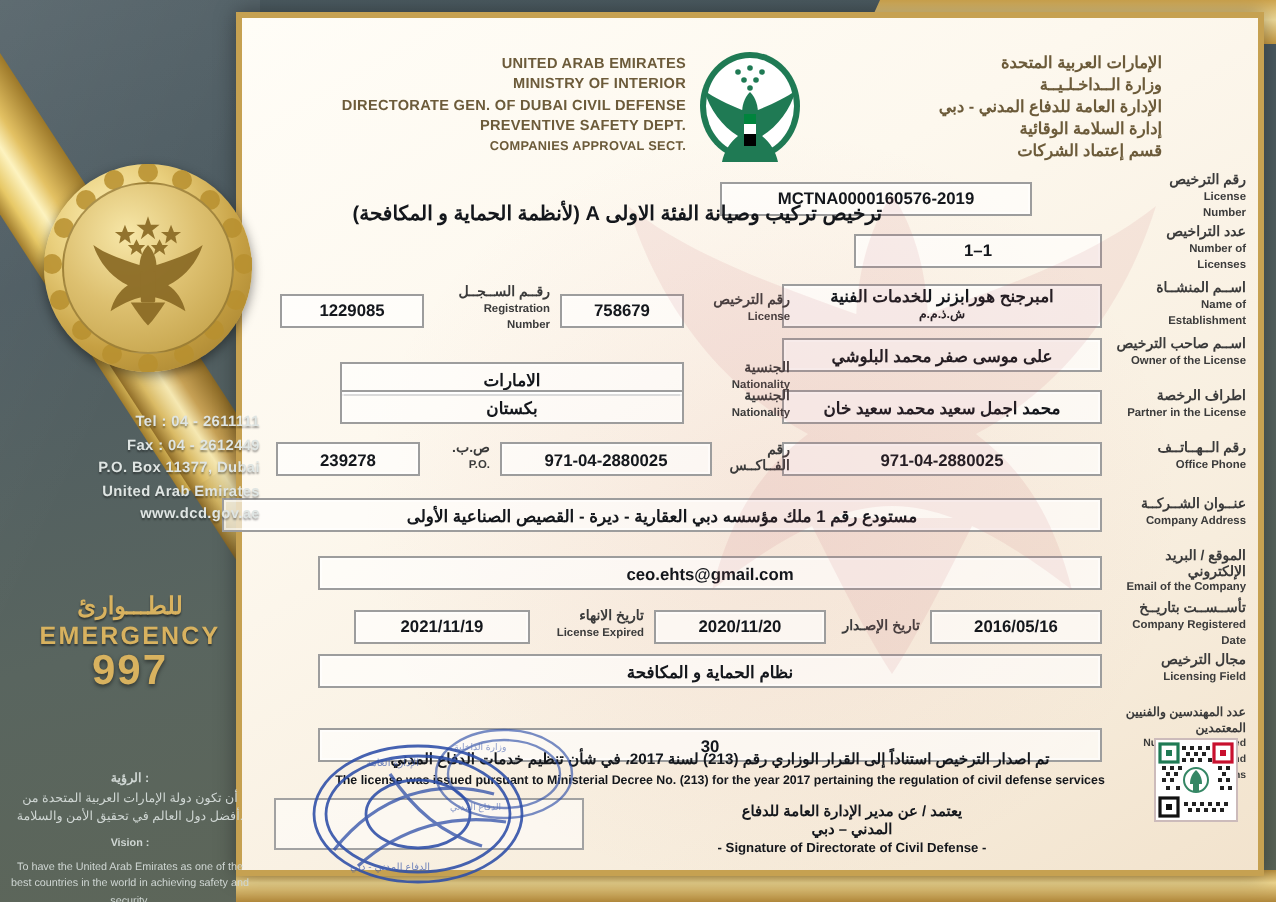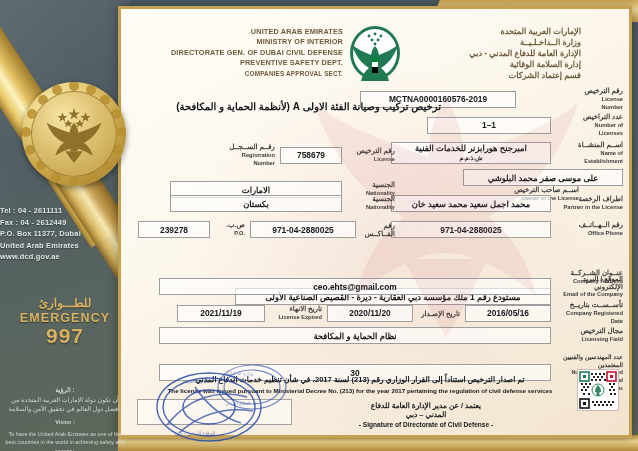--- a/index.html
+++ b/index.html
@@ -60,21 +60,21 @@
   .seal-inner {
     position:absolute; left:9px; top:9px; right:9px; bottom:9px; border-radius:50%;
     background: radial-gradient(circle at 38% 30%, #f7e7a8 0%, #ddc070 45%, #bd9a3f 100%);
     border: 1.5px solid rgba(120,92,30,.55);
     display:flex; align-items:center; justify-content:center;
   }
 
   
   .contact {
     position:absolute; z-index:6; left:0; top:205px; width:130px;
-    text-align:left; color:#dfe5e3; font-size:7.4px; line-height:11.6px;
+    text-align:right; color:#dfe5e3; font-size:7.4px; line-height:11.6px;
     letter-spacing:.2px; font-weight:bold;
     text-shadow: 0 1px 1px rgba(0,0,0,.4);
   }
   .emergency {
     position:absolute; z-index:6; left:0; top:296px; width:130px; text-align:center;
   }
   .emergency .ar { color:#d8b25f; font-size:12px; font-weight:bold; letter-spacing:1px;
                    text-shadow:0 1px 1px rgba(0,0,0,.45); }
   .emergency .en { color:#d8b25f; font-size:12.5px; font-weight:bold; letter-spacing:1.1px;
                    margin-top:1px; text-shadow:0 1px 1px rgba(0,0,0,.45); }
@@ -333,33 +333,34 @@
         <span class="sub">ش.ذ.م.م</span>
       </div>
       <div class="lbl" style="width:66px; margin-left:6px;">
         <span class="a">اســم المنشــاة</span>
         <span class="e">Name of</span>
         <span class="e">Establishment</span>
       </div>
     </div>
 
     <div class="row" style="right:234px; top:134px;">
+      <div class="box" style="width:72px;">1229085</div>
       <div class="lbl" style="width:58px; margin:0 5px;">
         <span class="a">رقــم الســجــل</span>
         <span class="e">Registration</span>
         <span class="e">Number</span>
       </div>
       <div class="box" style="width:62px;">758679</div>
       <div class="lbl" style="width:48px; margin-left:5px;">
         <span class="a">رقم الترخيص</span>
         <span class="e">License</span>
       </div>
     </div>
 
-    <div class="row" style="right:6px; top:160px;flex-direction:column;">
+    <div class="row" style="right:6px; top:160px;">
       <div class="box ar" style="width:160px;">على موسى صفر محمد البلوشي</div>
       <div class="lbl" style="width:66px; margin-left:6px;">
         <span class="a">اســم صاحب الترخيص</span>
         <span class="e">Owner of the License</span>
       </div>
     </div>
 
     <div class="row" style="right:234px; top:172px;">
       <div class="box ar" style="width:172px;">الامارات</div>
       <div class="lbl" style="width:48px; margin-left:5px;">
@@ -398,21 +399,21 @@
         <span class="a">ص.ب.</span>
         <span class="e">P.O.</span>
       </div>
       <div class="box" style="width:106px;">971-04-2880025</div>
       <div class="lbl" style="width:34px; margin-left:5px;">
         <span class="a">رقم الفــاكــس</span>
       </div>
     </div>
 
     <div class="row" style="right:6px; top:240px;">
-      <div class="box ar" style="width:316px;margin-top:39px;">مستودع رقم 1 ملك مؤسسه دبي العقارية - ديرة - القصيص الصناعية الأولى</div>
+      <div class="box ar" style="width:440px;">مستودع رقم 1 ملك مؤسسه دبي العقارية - ديرة - القصيص الصناعية الأولى</div>
       <div class="lbl" style="width:66px; margin-left:6px;">
         <span class="a">عنــوان الشــركــة</span>
         <span class="e">Company Address</span>
       </div>
     </div>
 
     <div class="row" style="right:6px; top:266px;">
       <div class="box" style="width:392px;">ceo.ehts@gmail.com</div>
       <div class="lbl" style="width:66px; margin-left:6px;">
         <span class="a">الموقع / البريد الإلكتروني</span>

